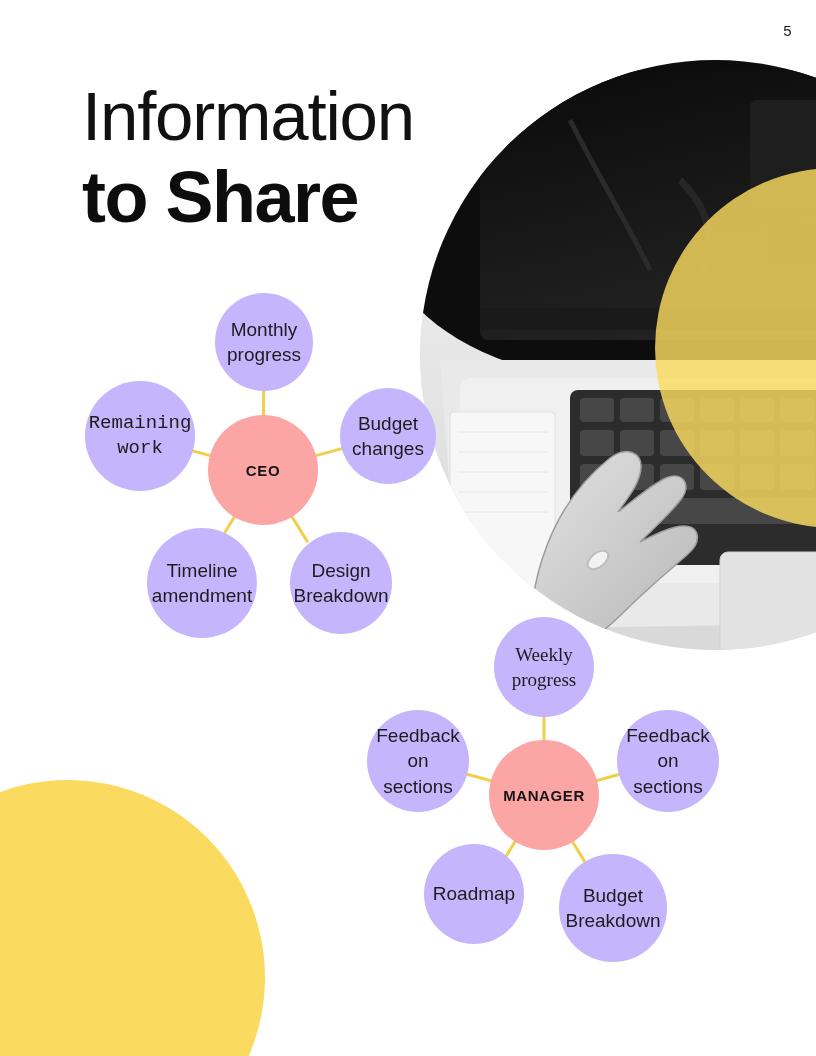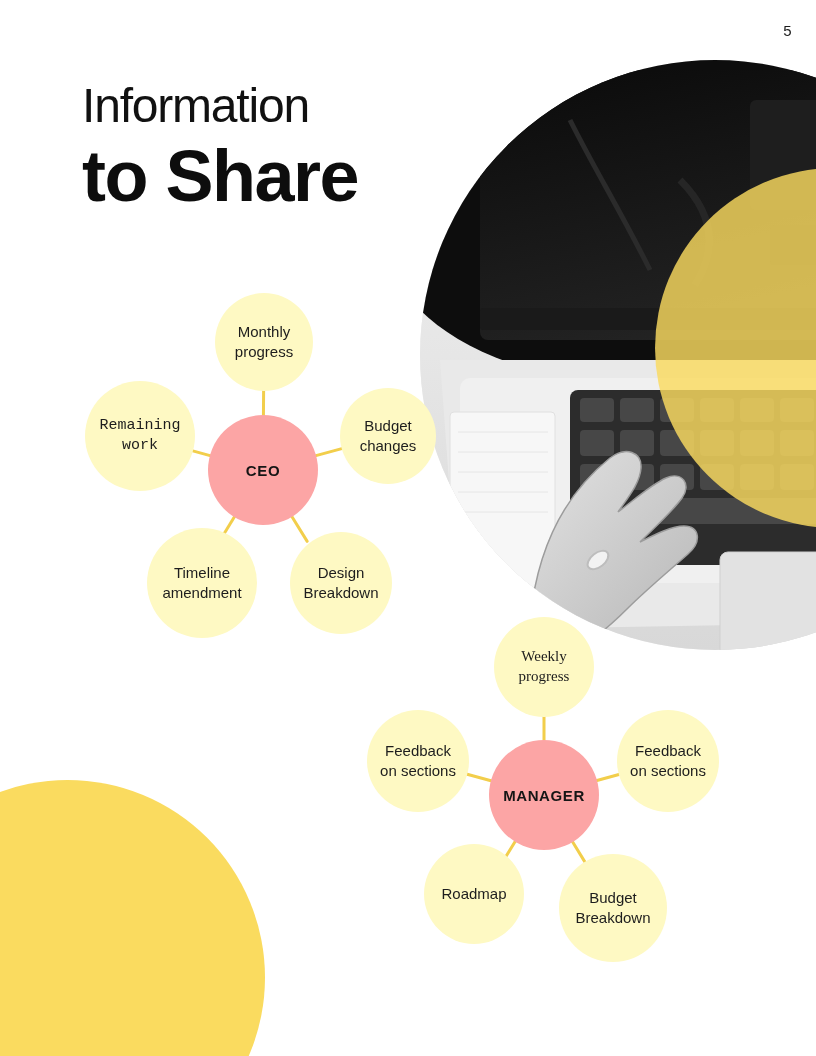--- a/index.html
+++ b/index.html
@@ -31,21 +31,21 @@
   
   .title-block {
     position: absolute;
     left: 82px;
     top: 82px;
     line-height: 1.0;
     z-index: 6;
   }
   .title-line1 {
     display: block;
-    font-size: 48px;
+    font-size: 69px;
     font-weight: 300;
     color: #111111;
     letter-spacing: -1.2px;
   }
   .title-line2 {
     display: block;
     font-size: 72px;
     font-weight: 800;
     color: #0d0d0d;
     letter-spacing: -1.5px;
@@ -97,23 +97,23 @@
   .bubble {
     position: absolute;
     border-radius: 50%;
     display: flex;
     align-items: center;
     justify-content: center;
     text-align: center;
     box-sizing: border-box;
   }
   .bubble.sat {
-    background: #fef9c3;
+    background: #c4b5fd;
     color: #1d1d1d;
-    font-size: 15px;
+    font-size: 19px;
     line-height: 1.32;
     padding: 6px;
   }
   .bubble.hub {
     background: #fca5a5;
     color: #151515;
     font-weight: 700;
     font-size: 15px;
     letter-spacing: .6px;
   }

